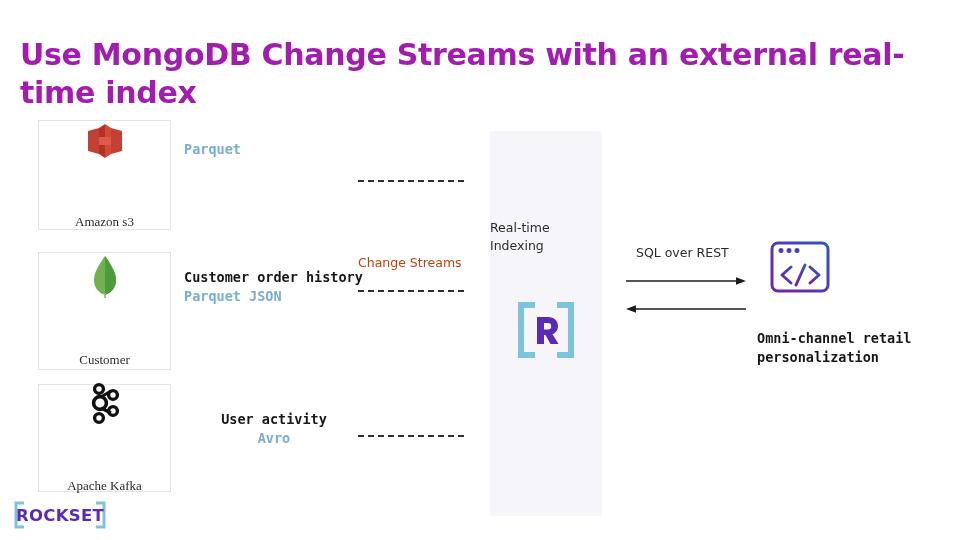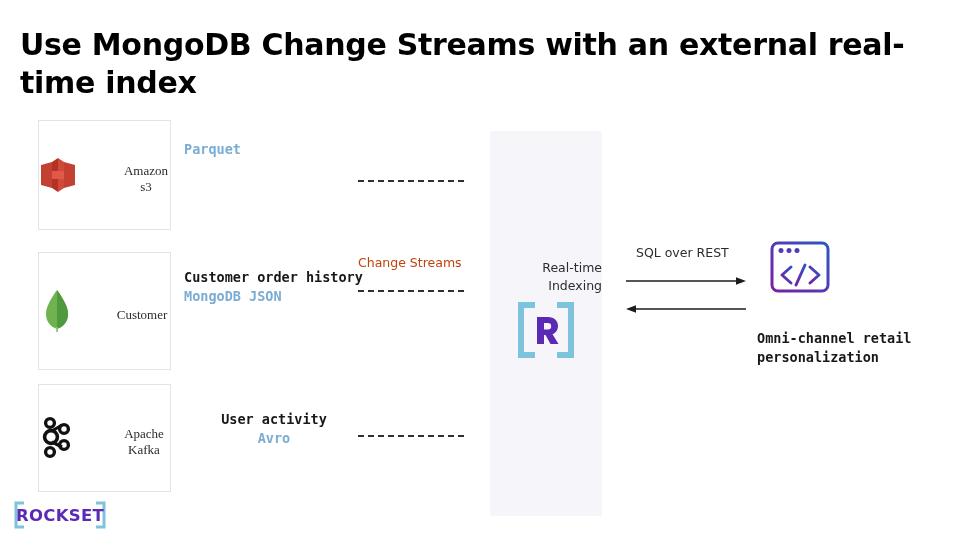--- a/index.html
+++ b/index.html
@@ -13,40 +13,40 @@
     position: relative;
     overflow: hidden;
     font-family: "Liberation Sans", sans-serif;
     -webkit-font-smoothing: antialiased;
   }
 
   
   .title {
     position: absolute;
     left: 20px;
-    top: 26px;
+    top: 36px;
     width: 890px;
     font-family: "DejaVu Sans", sans-serif;
     font-size: 30px;
     font-weight: 700;
     line-height: 1.28;
     letter-spacing: -0.3px;
-    color: #000000;
+    color: #a21caf;
   }
 
   
   .card {
     position: absolute;
     left: 38px;
     width: 133px;
     background: #ffffff;
     border: 1px solid #e3e3e5;
     box-sizing: border-box;
     display: flex;
-    flex-direction: row;
+    flex-direction: column;
     align-items: center;
     justify-content: center;
     gap: 45px;
   }
   #card-s3    { top: 120px; height: 110px; }
   #card-mongo { top: 252px; height: 118px; }
   #card-kafka { top: 384px; height: 108px; }
 
   .card-logo {
     display: flex;
@@ -111,26 +111,25 @@
     width: 112px;
     height: 385px;
     background: #f5f5fa;
     border-radius: 2px;
   }
   .panel-title {
     position: absolute;
     left: 0;
     top: 88px;
     width: 100%;
-    text-align: right;
+    text-align: left;
     font-family: "DejaVu Sans", sans-serif;
     font-size: 12.5px;
     line-height: 1.45;
     color: #2c2c30;
-    margin-top: 40px;
   }
   .panel-logo {
     position: absolute;
     left: 50%;
     top: 170px;
     transform: translateX(-50%);
   }
 
   
   .arrow-label {
@@ -220,21 +219,21 @@
   </div>
   <div class="card-caption">Apache Kafka</div>
 </div>
 
 <div class="src-label" id="label-s3">
   <div class="src-format">Parquet</div>
 </div>
 
 <div class="src-label" id="label-mongo">
   <div>Customer order history</div>
-  <div class="src-format">MongoDB JSON</div>
+  <div class="src-format">Parquet JSON</div>
 </div>
 
 <div class="src-label" id="label-kafka">
   <div>User activity</div>
   <div class="src-format">Avro</div>
 </div>
 
 <div class="dash" id="dash-1"></div>
 <div class="dash" id="dash-2"></div>
 <div class="dash" id="dash-3"></div>

